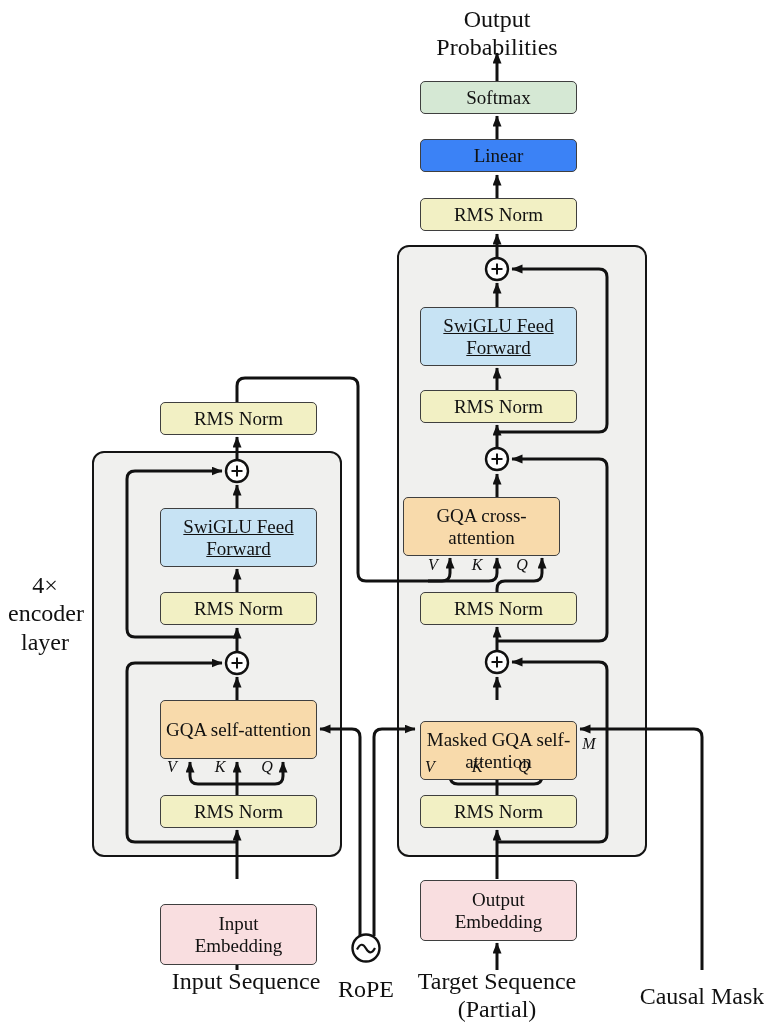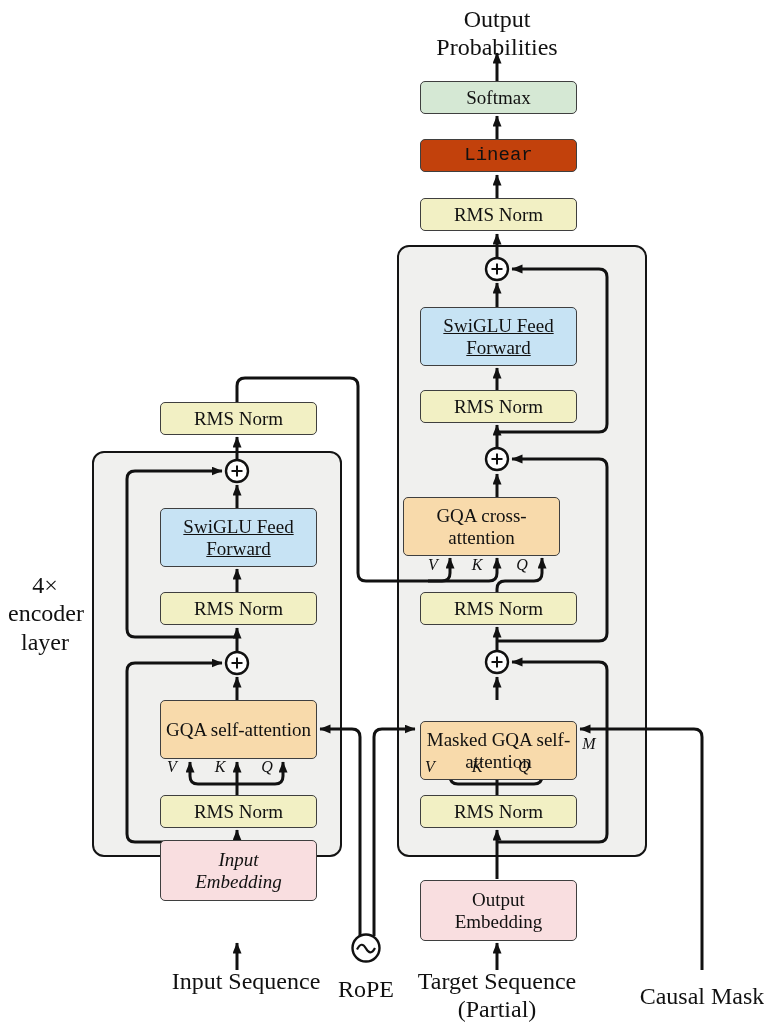--- a/index.html
+++ b/index.html
@@ -4,21 +4,21 @@
 <style>
   html,body{margin:0;padding:0;background:#ffffff;}
   #stage{position:relative;width:764px;height:1024px;background:#ffffff;overflow:hidden;
          font-family:"Liberation Serif","DejaVu Serif",serif;color:#111;}
   .layerbox{position:absolute;background:#f0f0ee;border:2.2px solid #141414;border-radius:12px;z-index:0;}
   #wires{position:absolute;left:0;top:0;z-index:1;}
   .node{position:absolute;z-index:2;display:flex;align-items:center;justify-content:center;
         text-align:center;border:1.5px solid #3f3f3f;border-radius:5px;
         font-size:19px;line-height:1.12;}
   .green{background:#d5e8d4;}
-  .purple{background:#c2410c;font-family:Liberation Mono, monospace;}
+  .purple{background:#3b82f6;}
   .yellow{background:#f2f0c4;}
   .blue{background:#c7e3f4;text-decoration:underline;}
   .orange{background:#f8daab;}
   .pink{background:#f9dee0;}
   .lbl{position:absolute;z-index:2;font-size:24px;line-height:1.18;text-align:center;}
   .lbl.left{text-align:left;}
   .lbl.right{text-align:center;}
   .vkq{position:absolute;z-index:3;font-size:16px;font-style:italic;text-align:center;width:20px;}
   .narrow{display:inline-block;width:110px;}
 </style>
@@ -167,21 +167,21 @@
     </div>
   <div class="node yellow" style="left:160px;top:592px;width:155px;height:31px;">
       <span>RMS Norm</span>
     </div>
   <div class="node orange" style="left:160px;top:700px;width:155px;height:57px;">
       <span>GQA self-attention</span>
     </div>
   <div class="node yellow" style="left:160px;top:795px;width:155px;height:31px;">
       <span>RMS Norm</span>
     </div>
-  <div class="node pink" style="left:160px;top:840px;width:155px;height:59px;font-style:italic;">
+  <div class="node pink" style="left:160px;top:904px;width:155px;height:59px;">
       <span class="narrow">Input Embedding</span>
     </div>
 
   <div class="lbl" style="left:427px;top:5px;width:140px;">Output Probabilities</div>
   <div class="lbl right" style="left:8px;top:571px;width:74px;">4× encoder layer</div>
   <div class="lbl" style="left:156px;top:967px;width:180px;">Input Sequence</div>
   <div class="lbl" style="left:326px;top:975px;width:80px;">RoPE</div>
   <div class="lbl" style="left:417px;top:967px;width:160px;">Target Sequence (Partial)</div>
   <div class="lbl" style="left:622px;top:982px;width:160px;">Causal Mask</div>
 

